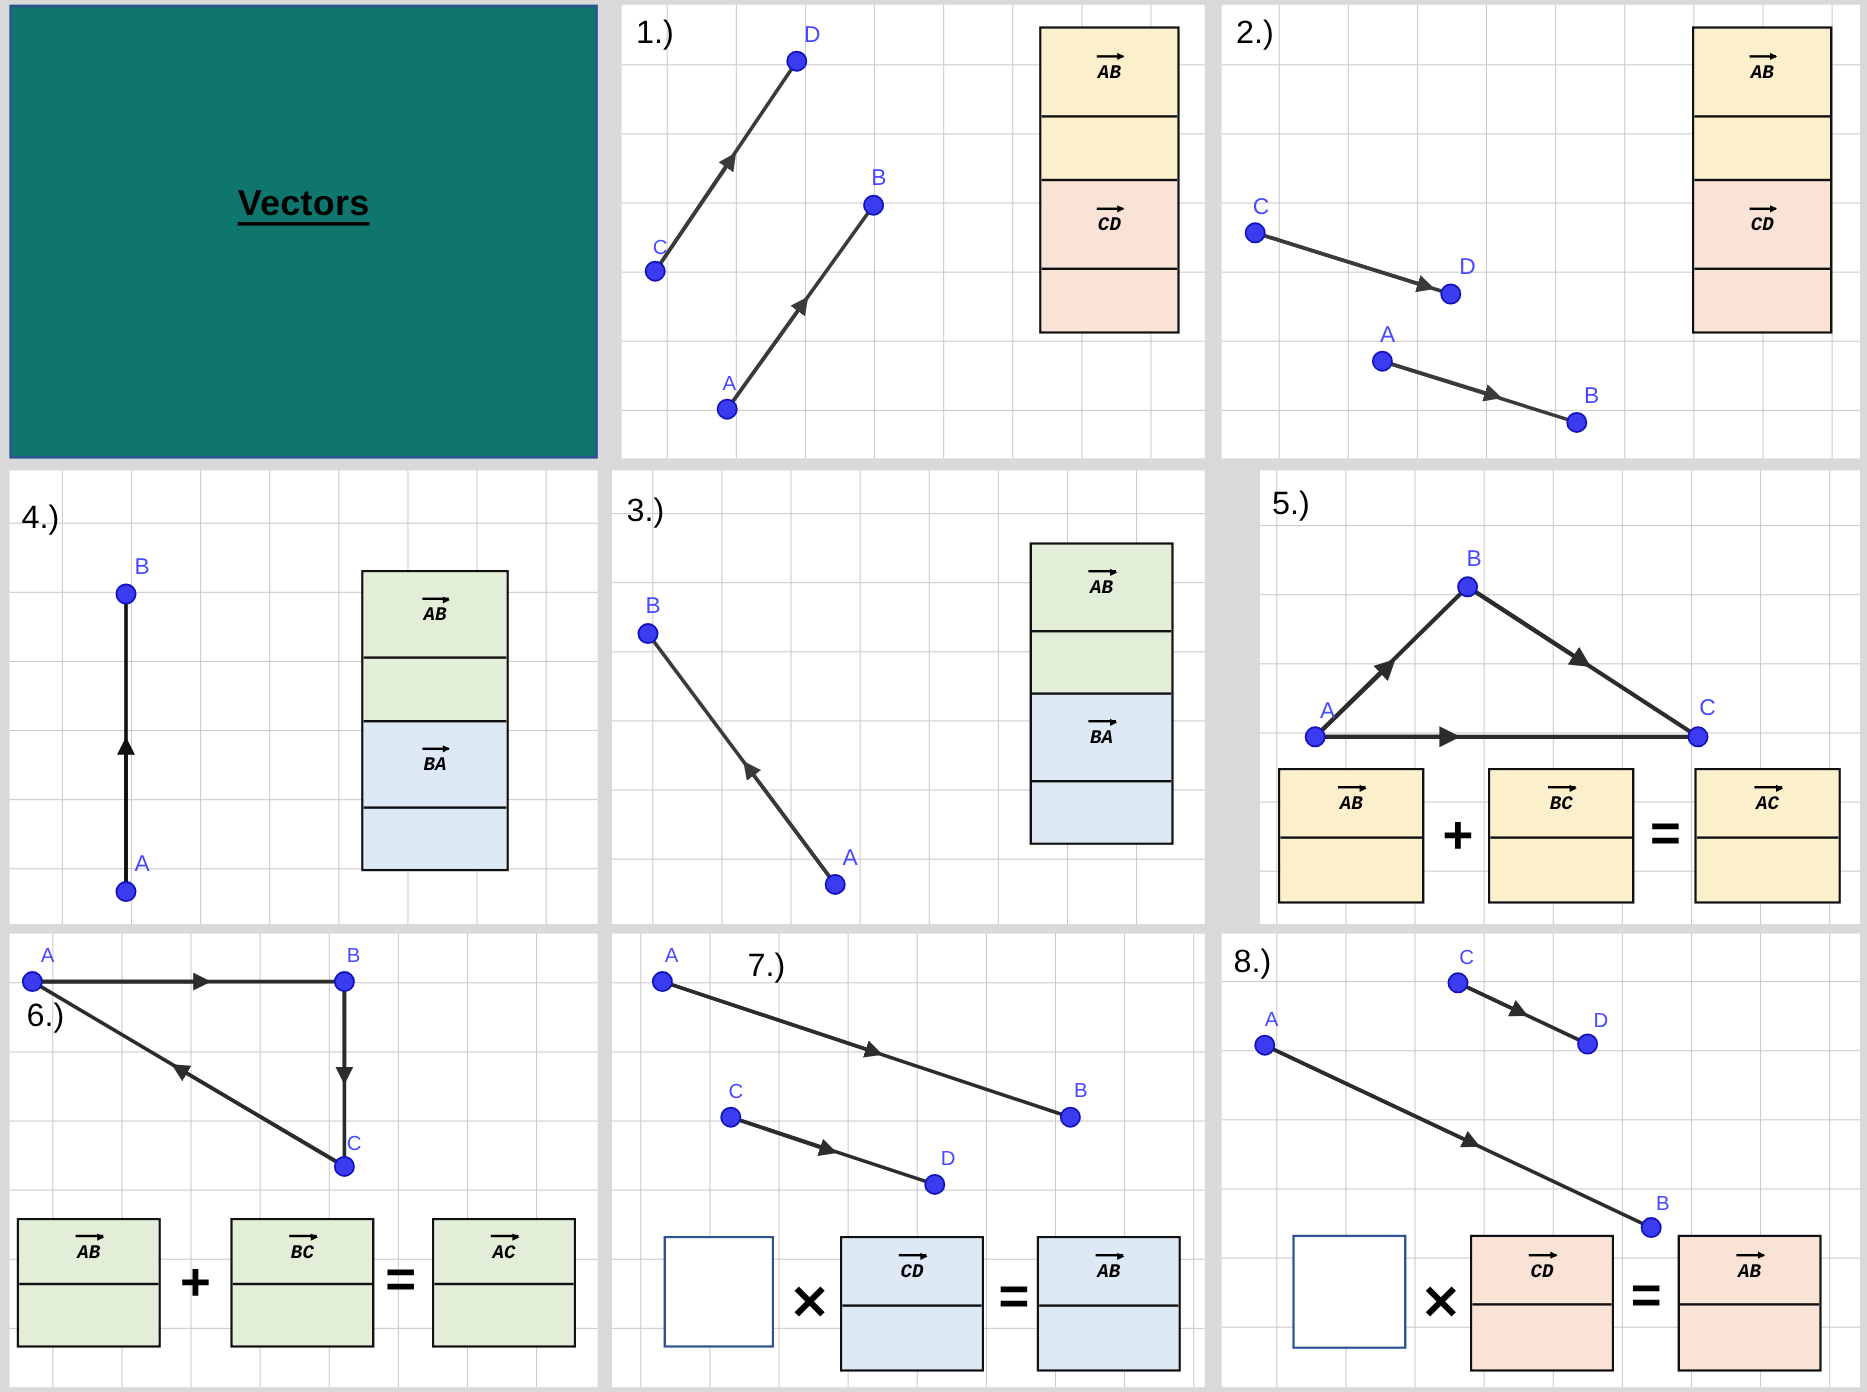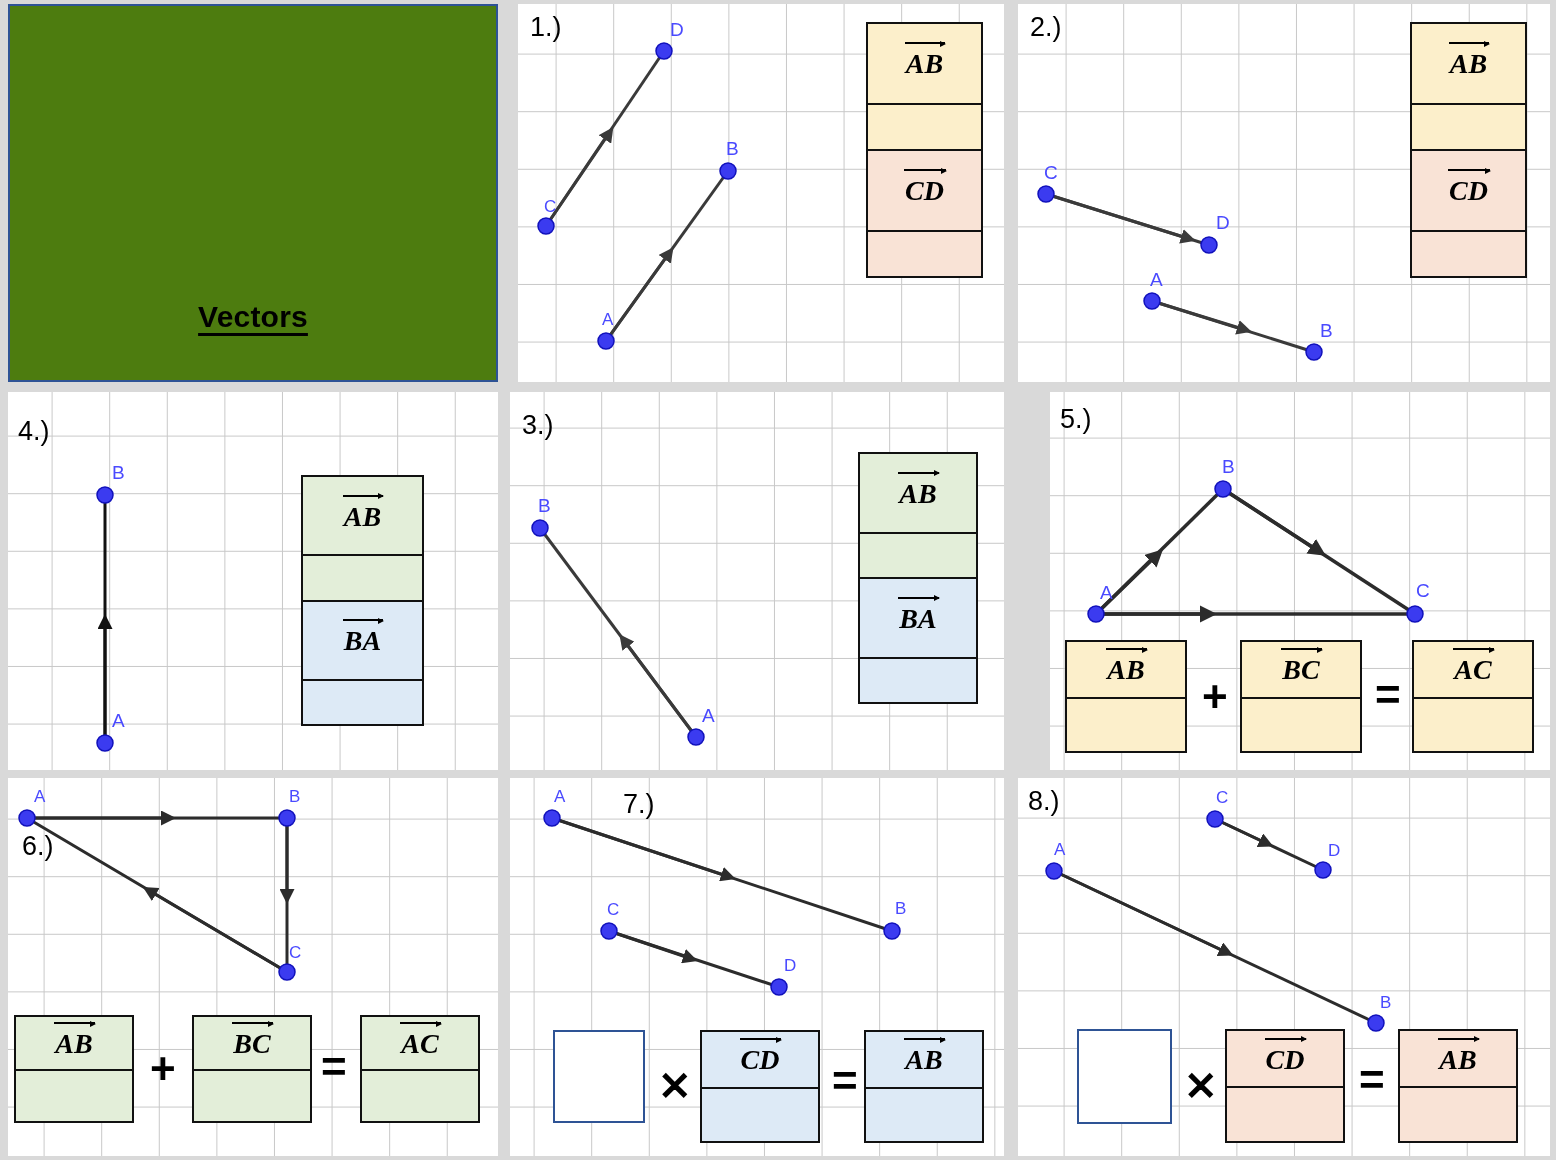--- a/index.html
+++ b/index.html
@@ -22,24 +22,24 @@
     background-image:
       linear-gradient(to right, #c8c8c8 1px, transparent 1px),
       linear-gradient(to bottom, #c8c8c8 1px, transparent 1px);
     background-size:57.6px 57.6px;
   }
   .panel svg{position:absolute;left:0;top:0;overflow:visible;}
 
   
   #title-panel{
     border:2px solid #2e5395;
-    background:#4d7c0f;
+    background:#0f766e;
     box-sizing:border-box;
     display:flex;flex-direction:row;
-    align-items:flex-end;justify-content:center;
+    align-items:center;justify-content:center;
   }
   .title-main{
     font-weight:bold;font-size:30px;color:#000;
     text-decoration:underline;
     text-underline-offset:6px;
     margin-bottom:46px;
     letter-spacing:.2px;
   }
   .title-sub{
     font-weight:bold;font-size:26.5px;color:#000;
@@ -73,23 +73,23 @@
     display:flex;flex-direction:column;
   }
   .vrow{
     display:flex;align-items:center;justify-content:center;
     box-sizing:border-box;
     flex:1 1 auto;
   }
   .vrow + .vrow{border-top:2.5px solid #111;}
 
   .vec{
-    font-family:Liberation Serif, serif;
+    font-family:Liberation Mono, monospace;
     font-weight:bold;font-style:italic;
-    font-size:28px;color:#000;
+    font-size:16px;color:#000;
     position:relative;
     display:inline-block;
     padding-top:2px;
     white-space:nowrap;
   }
   .vec .bar{
     position:absolute;left:-1px;right:-2px;top:-4px;height:0;
     border-top:2px solid #000;
   }
   .vec .bar:after{

